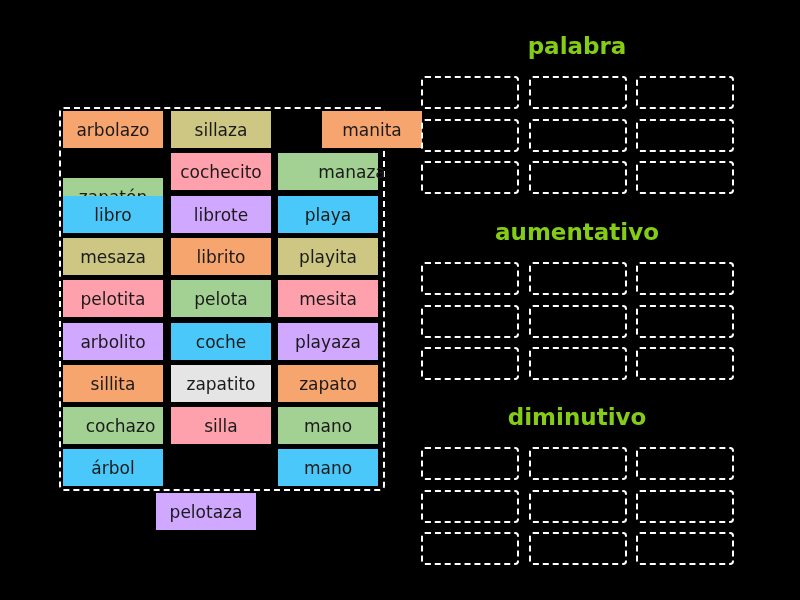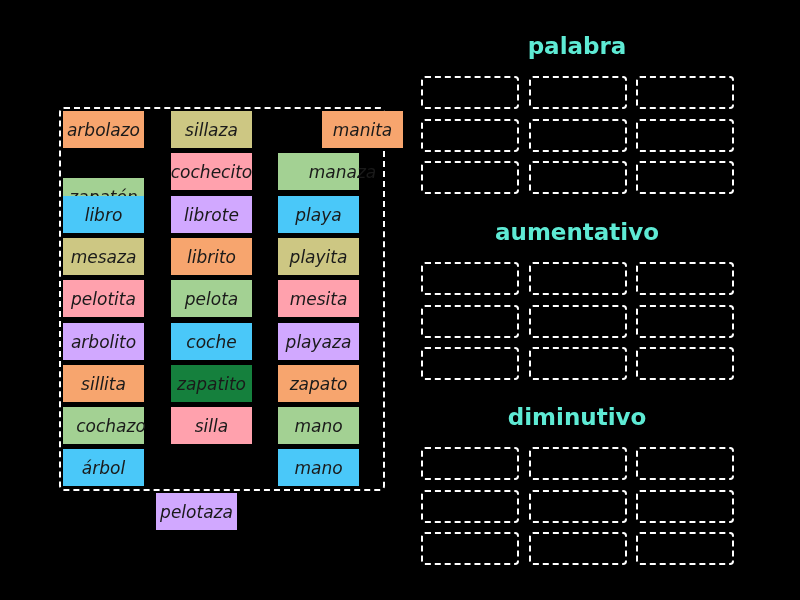--- a/index.html
+++ b/index.html
@@ -5,27 +5,27 @@
   html, body { margin: 0; padding: 0; }
   body {
     width: 800px; height: 600px; background: #000; position: relative; overflow: hidden;
     font-family: "DejaVu Sans", "Liberation Sans", sans-serif;
   }
   .bank {
     position: absolute; left: 59px; top: 107px; width: 326px; height: 384px;
     border: 2px dashed #fff; border-radius: 5px; box-sizing: border-box;
   }
   .tile {
-    position: absolute; width: 81px; height: 37px; box-sizing: border-box;
+    position: absolute; width: 100px; height: 37px; box-sizing: border-box;
     display: flex; align-items: center; justify-content: center;
-    font-size: 17px; color: #1a1a1a; cursor: grab; font-style: italic;
+    font-size: 17px; color: #1a1a1a; cursor: grab;
   }
   .group-title {
     position: absolute; left: 420px; width: 314px; text-align: center;
-    color: #5eead4; font-size: 23px; font-weight: bold;
+    color: #84cc16; font-size: 23px; font-weight: bold;
   }
   .slot {
     position: absolute; width: 98px; height: 33px; box-sizing: border-box;
     border: 2px dashed #fff; border-radius: 4px;
   }
 </style>
 </head>
 <body>
 
 <div class="bank"></div>
@@ -42,21 +42,21 @@
     <div class="tile" style="left: 63px; top: 238px; background: rgb(205, 199, 131);">mesaza</div>
     <div class="tile" style="left: 171px; top: 238px; background: rgb(247, 165, 110);">librito</div>
     <div class="tile" style="left: 278px; top: 238px; background: rgb(205, 199, 131);">playita</div>
     <div class="tile" style="left: 63px; top: 280px; background: rgb(255, 161, 173);">pelotita</div>
     <div class="tile" style="left: 171px; top: 280px; background: rgb(163, 209, 147);">pelota</div>
     <div class="tile" style="left: 278px; top: 280px; background: rgb(255, 161, 173);">mesita</div>
     <div class="tile" style="left: 63px; top: 323px; background: rgb(209, 168, 255);">arbolito</div>
     <div class="tile" style="left: 171px; top: 323px; background: rgb(74, 200, 249);">coche</div>
     <div class="tile" style="left: 278px; top: 323px; background: rgb(209, 168, 255);">playaza</div>
     <div class="tile" style="left: 63px; top: 365px; background: rgb(247, 165, 110);">sillita</div>
-    <div class="tile" style="left: 171px; top: 365px; background: #15803d;">zapatito</div>
+    <div class="tile" style="left: 171px; top: 365px; background: #e5e5e5;">zapatito</div>
     <div class="tile" style="left: 278px; top: 365px; background: rgb(247, 165, 110);">zapato</div>
     <div class="tile" style="left: 63px; top: 407px; background: rgb(163, 209, 147); padding-left: 15px;">cochazo</div>
     <div class="tile" style="left: 171px; top: 407px; background: rgb(255, 161, 173);">silla</div>
     <div class="tile" style="left: 278px; top: 407px; background: rgb(163, 209, 147);">mano</div>
     <div class="tile" style="left: 63px; top: 449px; background: rgb(74, 200, 249);">árbol</div>
     <div class="tile" style="left: 156px; top: 449px; background: rgb(209, 168, 255); margin-top: 44px;">pelotaza</div>
     <div class="tile" style="left: 278px; top: 449px; background: rgb(74, 200, 249);">mano</div>
   </div>
 <div id="groups-root">
     <div class="group-title" style="top: 33px;">palabra</div>

